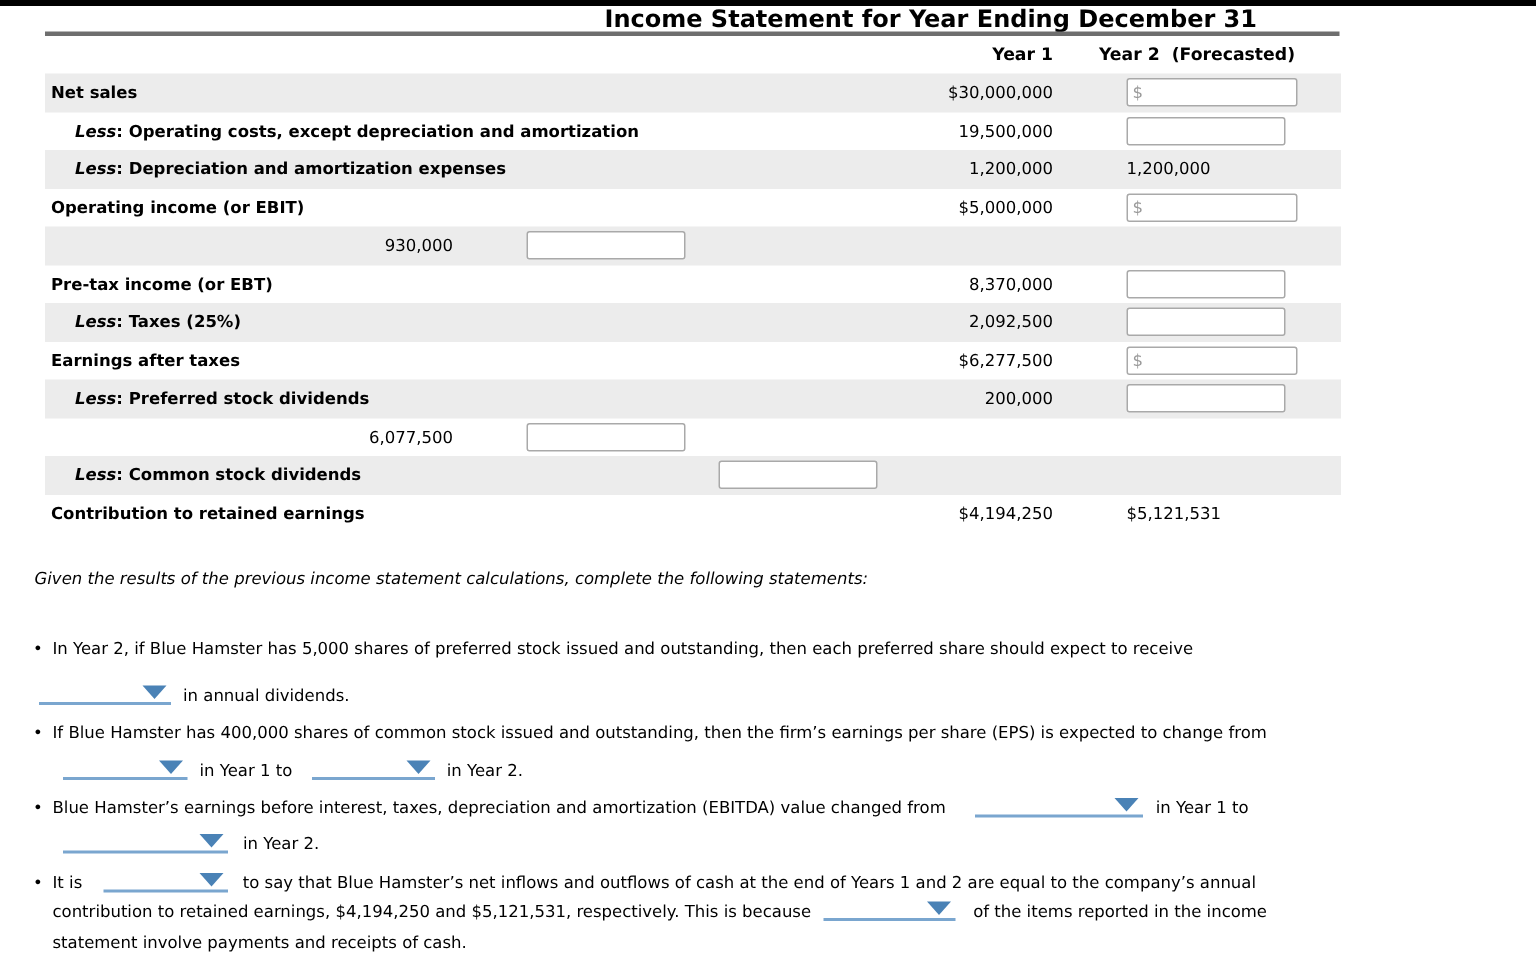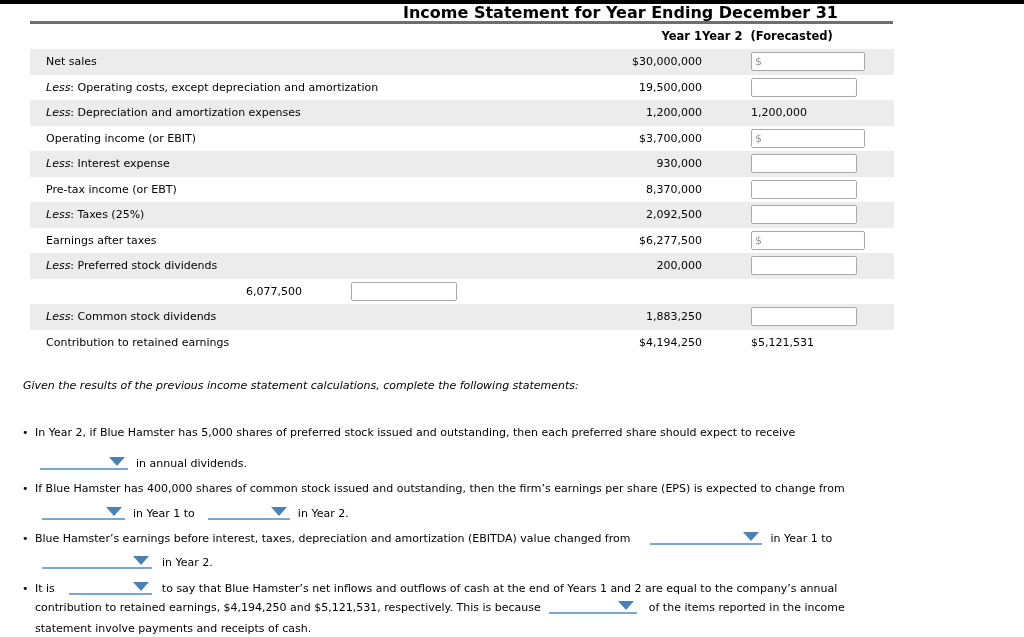--- a/index.html
+++ b/index.html
@@ -3,26 +3,26 @@
 <meta charset="utf-8">
 <style>
   * { margin:0; padding:0; box-sizing:border-box; }
   html,body { width:1024px; height:637px; background:#fff; overflow:hidden;
               font-family:"DejaVu Sans","Liberation Sans",sans-serif; color:#000; }
   .abs { position:absolute; }
   #topbar { left:0; top:0; width:1024px; height:4px; background:#000; }
   #title  { left:403px; top:5px; font-size:16px; font-weight:bold; line-height:15px; }
   #rule   { left:30px; top:21px; width:863px; height:3px; background:#6e6e6e; }
   #hdr-y1 { left:430px; top:29px; width:272px; text-align:right; font-weight:bold; font-size:11.5px; }
-  #hdr-y2 { left:702px; top:29px; width:192px; text-align:left;  font-weight:bold; font-size:11.5px; white-space:pre; }
+  #hdr-y2 { left:702px; top:29px; width:192px; text-align:center;  font-weight:bold; font-size:11.5px; white-space:pre; }
   #is-rows { left:30px; top:49px; width:864px; font-size:11px; }
   .row { height:25.5px; display:flex; align-items:center; }
   .row.shaded { background:var(--shade,#ececec); }
-  .c-label { width:400px; padding-left:16px; white-space:nowrap; }
-  .c-label i { font-style:italic; }
+  .c-label { width:400px; padding-left:4px; white-space:nowrap;font-weight:bold; }
+  .c-label i { font-style:italic;margin-left:16px; }
   .c-y1 { width:272px; text-align:right; }
   .c-y2 { flex:1; padding-left:49px; display:flex; align-items:center; }
   .inp { height:19px; background:#fff; border:1px solid #a9a9a9; border-radius:2px;
          font-family:inherit; font-size:11px; padding:0 3px; outline:none; }
   .inp.dollar { width:114px; }
   .inp.plain  { width:106px; }
   .inp::placeholder { color:#999; }
   #instruction { left:23px; top:379px; font-size:11px; line-height:14px;font-style:italic; }
   .bline { position:absolute; font-size:11px; line-height:14px; white-space:nowrap; }
   .marker { display:inline-block; width:13px; }
@@ -57,27 +57,26 @@
     </div>
     <div class="row shaded">
       <div class="c-label"><i>Less</i>: Depreciation and amortization expenses</div>
       <div class="c-y1">1,200,000</div>
       <div class="c-y2">
         <span>1,200,000</span>
       </div>
     </div>
     <div class="row">
       <div class="c-label">Operating income (or EBIT)</div>
-      <div class="c-y1">$3,700,000</div>
+      <div class="c-y1">$5,000,000</div>
       <div class="c-y2">
         <input class="inp dollar" placeholder="$" style="">
       </div>
     </div>
     <div class="row shaded">
-      <div class="c-label"><i>Less</i>: Interest expense</div>
       <div class="c-y1">930,000</div>
       <div class="c-y2">
         <input class="inp plain" style="">
       </div>
     </div>
     <div class="row">
       <div class="c-label">Pre-tax income (or EBT)</div>
       <div class="c-y1">8,370,000</div>
       <div class="c-y2">
         <input class="inp plain" style="">
@@ -105,37 +104,36 @@
       </div>
     </div>
     <div class="row">
       <div class="c-y1">6,077,500</div>
       <div class="c-y2">
         <input class="inp plain" style="">
       </div>
     </div>
     <div class="row shaded">
       <div class="c-label"><i>Less</i>: Common stock dividends</div>
-      <div class="c-y1">1,883,250</div>
       <div class="c-y2">
         <input class="inp plain" style="">
       </div>
     </div>
     <div class="row">
       <div class="c-label">Contribution to retained earnings</div>
       <div class="c-y1">$4,194,250</div>
       <div class="c-y2">
         <span>$5,121,531</span>
       </div>
     </div>
   </div>
 <div id="instruction" class="abs">Given the results of the previous income statement calculations, complete the following statements:</div>
 <div id="bullets">
     <div class="bline" style="top: 426px; left: 22px;"><span class="marker">•</span><span>In Year 2, if Blue Hamster has 5,000 shares of preferred stock issued and outstanding, then each preferred share should expect to receive</span></div>
-    <div class="bline" style="top: 455px; left: 35px; text-align: right;"><span class="dd" style="width: 88px; margin-left: 5px; margin-right: 8px;"><span class="tri"></span></span><span>in annual dividends.</span></div>
+    <div class="bline" style="top: 455px; left: 21px; text-align: right;"><span class="dd" style="width: 88px; margin-left: 5px; margin-right: 8px;"><span class="tri"></span></span><span>in annual dividends.</span></div>
     <div class="bline" style="top: 482px; left: 22px;"><span class="marker">•</span><span>If Blue Hamster has 400,000 shares of common stock issued and outstanding, then the firm’s earnings per share (EPS) is expected to change from</span></div>
     <div class="bline" style="top: 505px; left: 35px;"><span class="dd" style="width: 83px; margin-left: 7px; margin-right: 8px;"><span class="tri"></span></span><span>in Year 1 to</span><span class="dd" style="width: 82px; margin-left: 13px; margin-right: 8px;"><span class="tri"></span></span><span>in Year 2.</span></div>
     <div class="bline" style="top: 530px; left: 22px;"><span class="marker">•</span><span>Blue Hamster’s earnings before interest, taxes, depreciation and amortization (EBITDA) value changed from</span><span class="dd" style="width: 112px; margin-left: 20px; margin-right: 8px;"><span class="tri"></span></span><span>in Year 1 to</span></div>
     <div class="bline" style="top: 554px; left: 35px;"><span class="dd" style="width: 110px; margin-left: 7px; margin-right: 10px;"><span class="tri"></span></span><span>in Year 2.</span></div>
     <div class="bline" style="top: 580px; left: 22px;"><span class="marker">•</span><span>It is</span><span class="dd" style="width: 83px; margin-left: 14px; margin-right: 10px;"><span class="tri"></span></span><span>to say that Blue Hamster’s net inflows and outflows of cash at the end of Years 1 and 2 are equal to the company’s annual</span></div>
     <div class="bline" style="top: 599px; left: 35px;"><span>contribution to retained earnings, $4,194,250 and $5,121,531, respectively. This is because</span><span class="dd" style="width: 88px; margin-left: 8px; margin-right: 12px;"><span class="tri"></span></span><span>of the items reported in the income</span></div>
     <div class="bline" style="top: 622px; left: 35px;"><span>statement involve payments and receipts of cash.</span></div>
   </div>
 
 </body></html>

